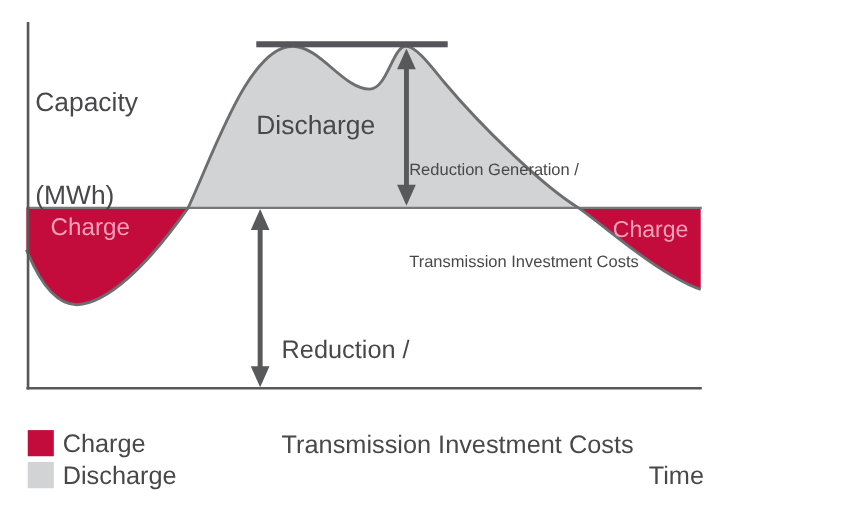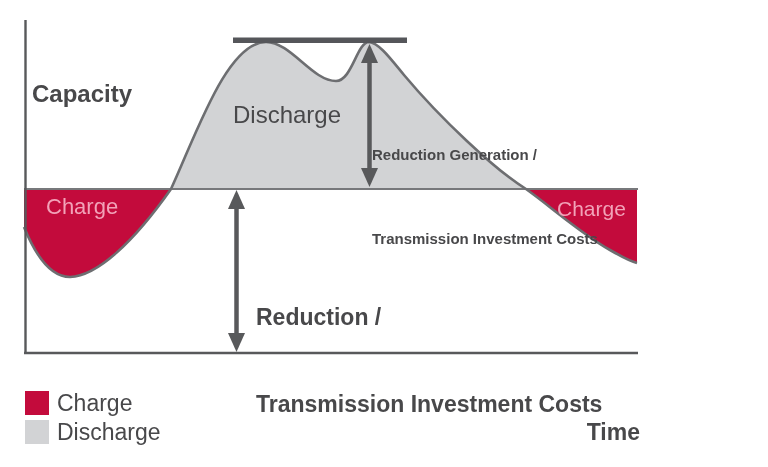--- a/index.html
+++ b/index.html
@@ -1,20 +1,20 @@
 <!DOCTYPE html>
 <html><head>
 <meta charset="utf-8">
 <style>
   html,body{margin:0;padding:0;background:#ffffff;}
   body{font-family:"Liberation Sans", sans-serif;}
   #stage{position:relative;width:768px;height:467px;background:#fff;overflow:hidden;}
   #plot-svg{position:absolute;left:0;top:0;}
   .lbl{position:absolute;color:#48484A;line-height:28px;white-space:pre;}
-  .lbl .ln{display:block;font-weight:bold;}
+  .lbl .ln{display:block;}
   #capacity-label{left:32px;top:24px;font-size:24px;}
   #discharge-area-label{left:233px;top:101px;font-size:24px;}
   #charge-left-label{left:46px;top:193px;font-size:22px;color:#F2A2B8;}
   #charge-right-label{left:557px;top:195px;font-size:21px;color:#F2A2B8;}
   #reduction-label{left:372px;top:85px;font-size:15px;}
   #generation-label{left:256px;top:245px;font-size:23px;line-height:29px;}
   #time-label{right:128px;top:360px;font-size:23px;text-align:right;line-height:29px;}
   #legend{position:absolute;left:25px;top:391px;display:flex;flex-direction:column;gap:5px;}
   .legend-row{display:flex;align-items:center;gap:8px;height:24px;}
   .legend-row .swatch{width:24px;height:24px;display:block;}
@@ -64,20 +64,21 @@
 
     <g>
       <line x1="236.5" y1="206" x2="236.5" y2="336" stroke-width="4.5" stroke="#58595B"></line>
       <polygon points="236.5,190 228,209 245,209" fill="#58595B"></polygon>
       <polygon points="236.5,352 228,333 245,333" fill="#58595B"></polygon>
     </g>
   </svg>
 
   <div class="lbl" id="capacity-label">
     <span class="ln">Capacity</span>
+    <span class="ln">(MWh)</span>
   </div>
 
   <div class="lbl" id="discharge-area-label">Discharge</div>
 
   <div class="lbl" id="charge-left-label">Charge</div>
 
   <div class="lbl" id="charge-right-label">Charge</div>
 
   <div class="lbl" id="reduction-label">
     <span class="ln">Reduction Generation /</span>

